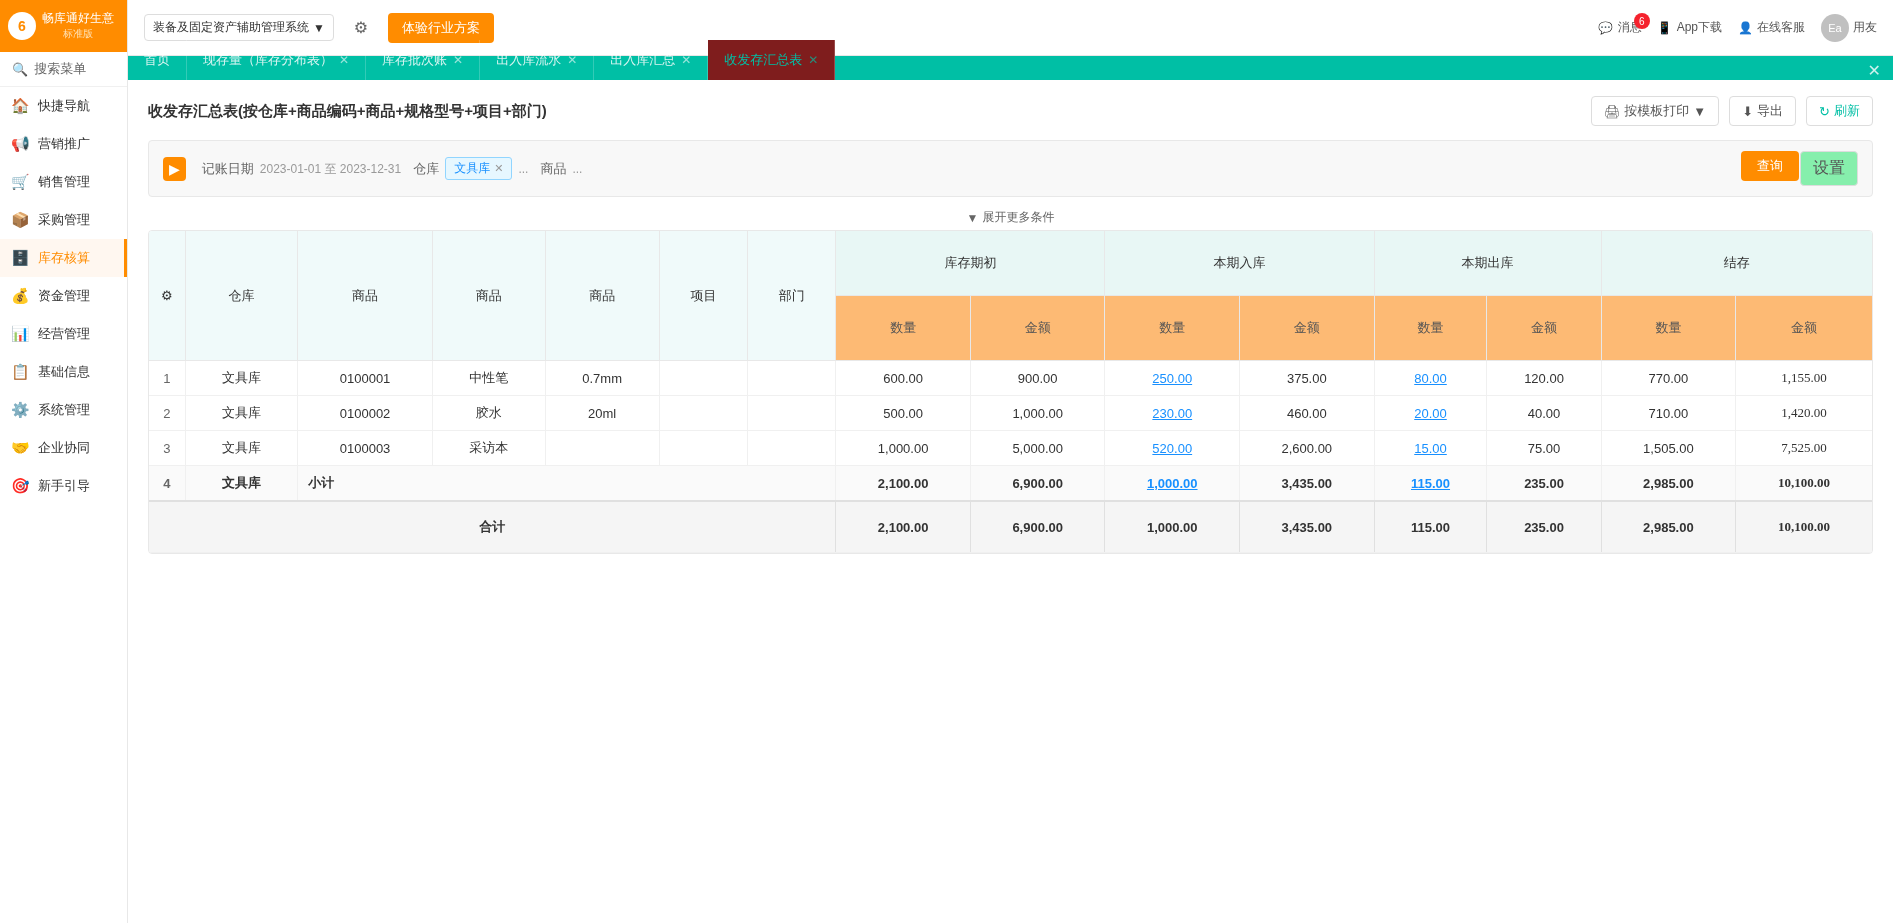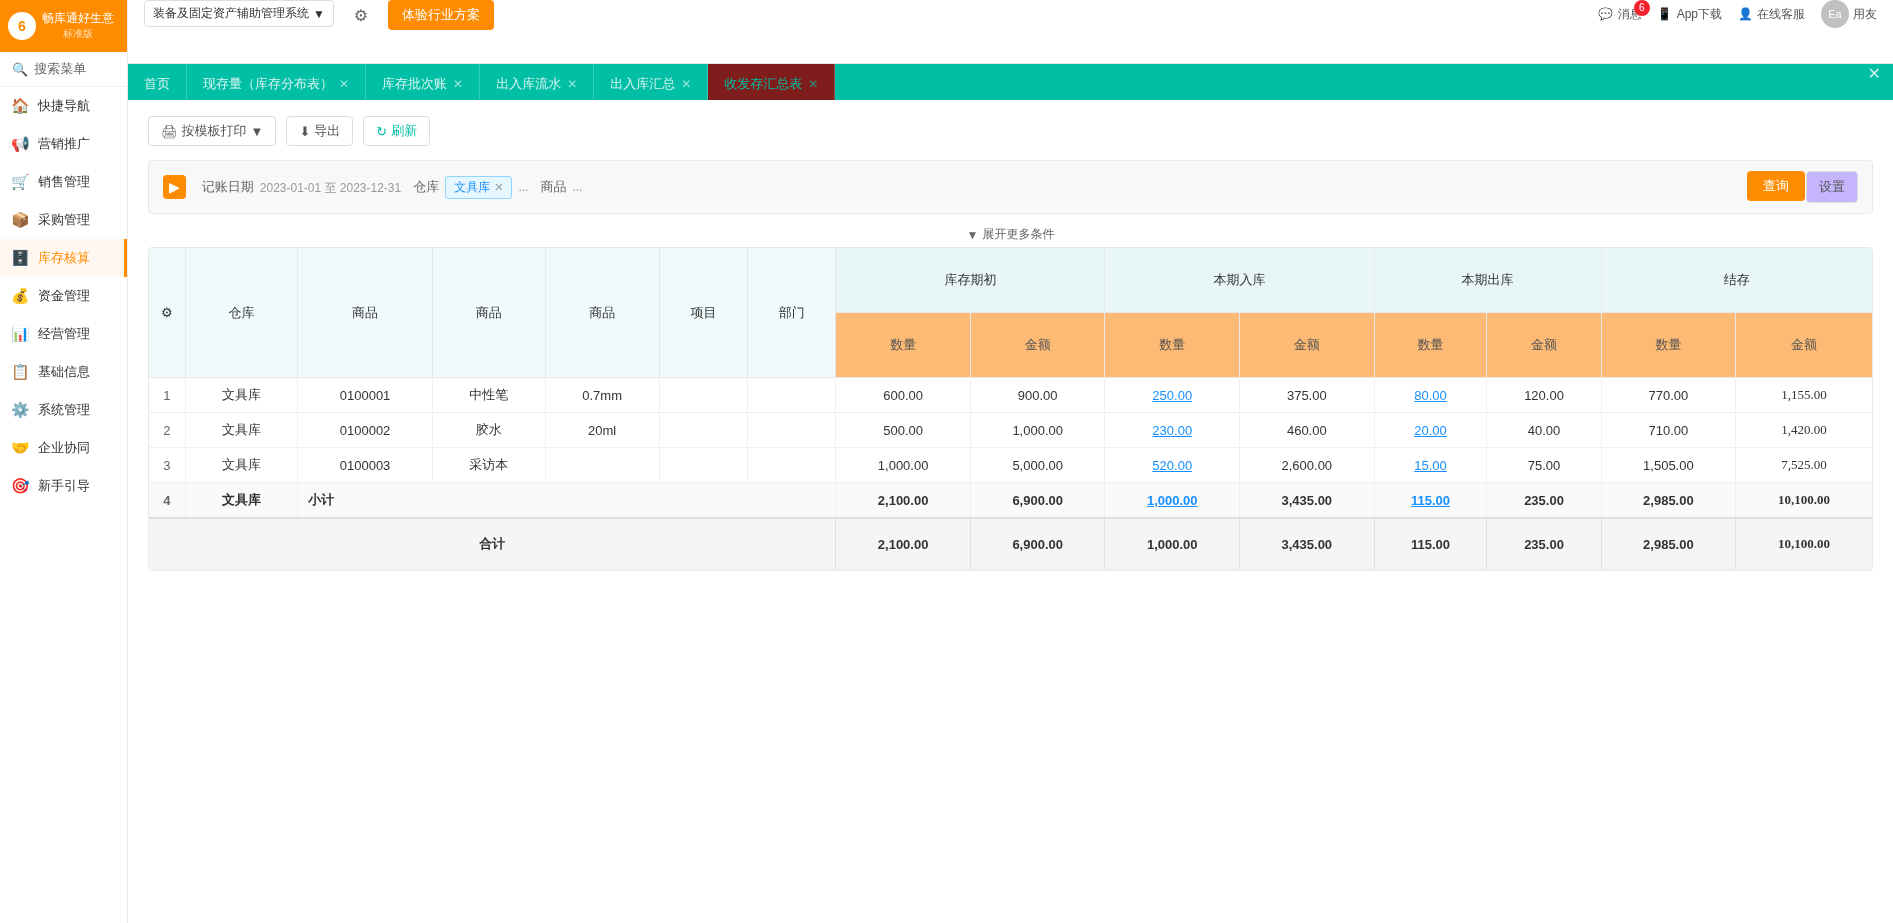--- a/index.html
+++ b/index.html
@@ -13,31 +13,31 @@
     .sidebar-logo-badge { font-size: 10px; color: #ffe0b2; text-align: center; }
     .sidebar-search { display: flex; align-items: center; padding: 8px 12px; color: #666; cursor: pointer; gap: 6px; border-bottom: 1px solid #f0f0f0; }
     .sidebar-nav-item { display: flex; align-items: center; padding: 10px 12px; color: #333; cursor: pointer; gap: 8px; font-size: 13px; }
     .sidebar-nav-item.active { background: #fff7f0; color: #ff8c00; border-right: 3px solid #ff8c00; }
     .sidebar-nav-item .nav-icon { width: 18px; height: 18px; display: flex; align-items: center; justify-content: center; font-size: 15px; }
 
     
     .main { flex: 1; display: flex; flex-direction: column; overflow: hidden; }
 
     
-    .topbar { height: 64px; background: #fff; display: flex; align-items: flex-start; padding: 0 16px; border-bottom: 1px solid #e8e8e8; gap: 12px; flex-shrink: 0; }
+    .topbar { height: 56px; background: #fff; display: flex; align-items: center; padding: 0 16px; border-bottom: 1px solid #e8e8e8; gap: 12px; flex-shrink: 0; }
     .topbar-system-select { display: flex; align-items: center; gap: 4px; border: 1px solid #ddd; border-radius: 4px; padding: 4px 8px; font-size: 12px; color: #333; cursor: pointer; }
     .topbar-gear { width: 30px; height: 30px; display: flex; align-items: center; justify-content: center; color: #666; cursor: pointer; font-size: 16px; }
     .topbar-try-btn { background: #ff8c00; color: #fff; border: none; border-radius: 4px; padding: 6px 14px; font-size: 13px; cursor: pointer; }
     .topbar-actions { display: flex; align-items: center; gap: 16px; margin-left: auto; }
     .topbar-action { display: flex; align-items: center; gap: 4px; color: #555; font-size: 12px; cursor: pointer; position: relative; }
     .topbar-badge { position: absolute; top: -6px; right: -8px; background: #f5222d; color: #fff; border-radius: 8px; font-size: 10px; padding: 0 4px; min-width: 16px; height: 16px; display: flex; align-items: center; justify-content: center; }
     .topbar-avatar { width: 28px; height: 28px; background: #e0e0e0; border-radius: 50%; display: flex; align-items: center; justify-content: center; font-size: 12px; color: #666; }
 
     
-    .tabbar { background: #00bfa5; display: flex; align-items: flex-start; height: 36px; flex-shrink: 0; padding-left: 0; }
+    .tabbar { background: #00bfa5; display: flex; align-items: flex-end; height: 24px; flex-shrink: 0; padding-left: 0; }
     .tab { display: flex; align-items: center; padding: 0 16px; height: 40px; color: rgba(255,255,255,0.85); font-size: 13px; cursor: pointer; gap: 6px; border-right: 1px solid rgba(255,255,255,0.2); white-space: nowrap; }
     .tab.active { background: #7f1d1d; color: #00bfa5; font-weight: 500; }
     .tab-close { font-size: 12px; opacity: 0.7; display: flex; align-items: center; }
     .tabbar-close-all { margin-left: auto; margin-right: 12px; color: #fff; cursor: pointer; font-size: 16px; opacity: 0.8; }
 
     
     .content { flex: 1; overflow-y: auto; padding: 0; background: #f5f5f5; }
     .page { background: #fff; margin: 0; padding: 16px 20px; min-height: 100%; }
 
     
@@ -56,21 +56,21 @@
     .date-btns { display: flex; align-items: center; gap: 4px; }
     .date-btn { padding: 2px 8px; border: 1px solid #ddd; border-radius: 3px; background: #fff; color: #555; font-size: 12px; cursor: pointer; }
     .date-btn.active { background: #ff8c00; color: #fff; border-color: #ff8c00; }
     .date-range { font-size: 12px; color: #999; margin-top: 2px; }
     .filter-warehouse { display: flex; align-items: center; gap: 6px; }
     .warehouse-tag { display: flex; align-items: center; gap: 4px; background: #e6f7ff; border: 1px solid #91d5ff; border-radius: 3px; padding: 2px 8px; font-size: 12px; color: #1890ff; }
     .warehouse-tag-close { cursor: pointer; color: #999; font-size: 11px; }
     .filter-more { color: #999; font-size: 12px; cursor: pointer; }
     .filter-product { display: flex; align-items: center; gap: 6px; }
     .btn-query { background: #ff8c00; color: #fff; border: none; border-radius: 4px; padding: 6px 16px; font-size: 13px; cursor: pointer; }
-    .btn-settings { background: #c4b5fd; color: #555; border: 1px solid #ddd; border-radius: 4px; padding: 6px 12px; font-size: 13px; cursor: pointer; }
+    .btn-settings { background: #86efac; color: #555; border: 1px solid #ddd; border-radius: 4px; padding: 6px 12px; font-size: 16px; cursor: pointer; }
     .expand-btn { display: flex; align-items: center; justify-content: center; gap: 4px; color: #666; font-size: 12px; cursor: pointer; margin: 4px 0; }
 
     
     .table-wrapper { border: 1px solid #e8e8e8; border-radius: 4px; overflow: hidden; }
     table { width: 100%; border-collapse: collapse; font-size: 13px; }
     thead tr { background: #f0fafa; }
     th { padding: 23px 10px; text-align: center; color: #333; font-weight: 500; border-bottom: 1px solid #e8e8e8; border-right: 1px solid #e8e8e8; white-space: nowrap; font-size: 13px; }
     th:last-child { border-right: none; }
     td { padding: 8px 10px; text-align: center; border-bottom: 1px solid #f0f0f0; border-right: 1px solid #f0f0f0; color: #333; }
     td:last-child { border-right: none; font-family: Liberation Serif, serif; }
@@ -201,20 +201,21 @@
       <span>收发存汇总表</span>
       <span class="tab-close">✕</span>
     </div>
     <div class="tabbar-close-all">✕</div>
   </div>
 
   <div class="content">
     <div class="page">
 
       <div class="page-header">
+        <div class="page-title">收发存汇总表(按仓库+商品编码+商品+规格型号+项目+部门)</div>
         <div class="page-actions">
           <button class="btn-action">
             <span>🖨</span>
             <span>按模板打印</span>
             <span>▼</span>
           </button>
           <button class="btn-action">
             <span>⬇</span>
             <span>导出</span>
           </button>

